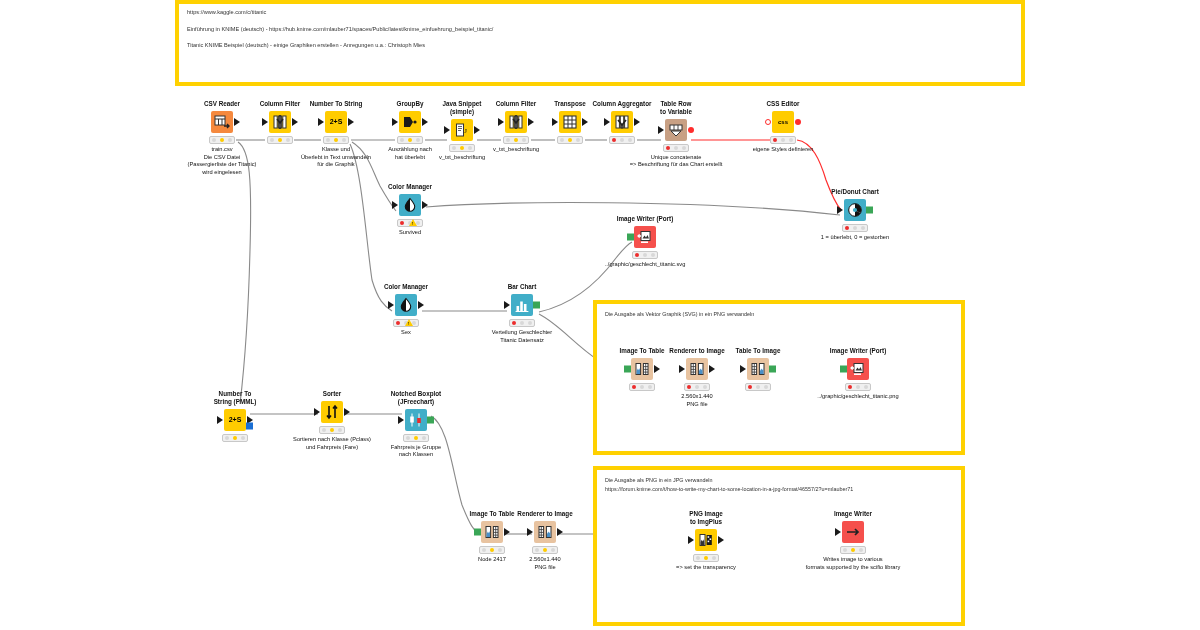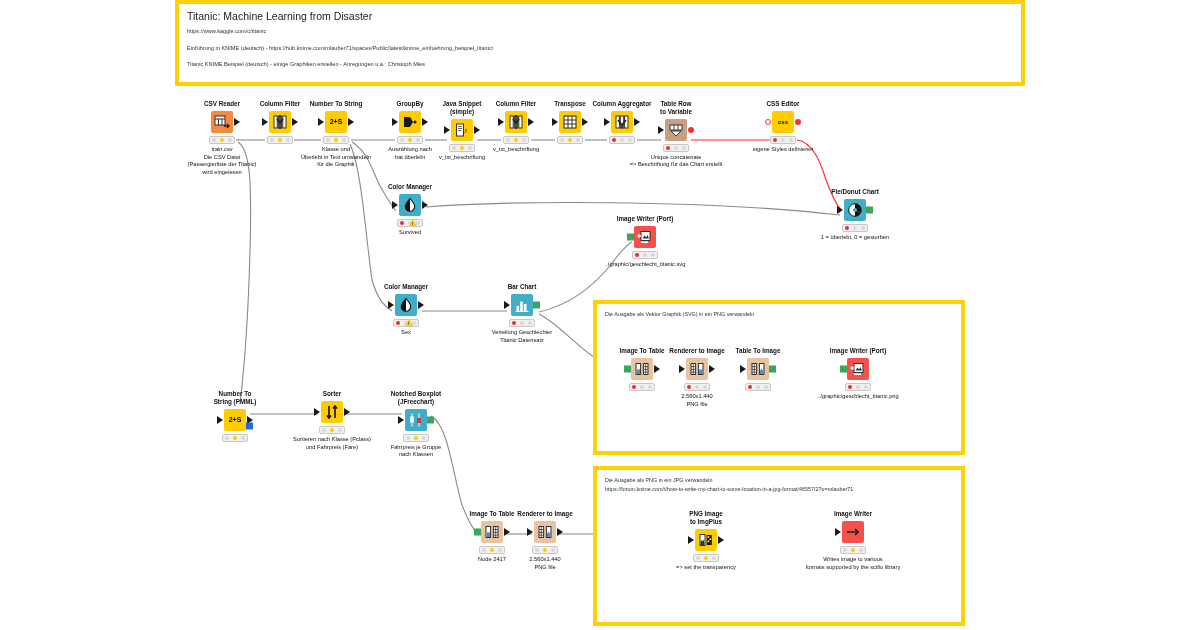--- a/index.html
+++ b/index.html
@@ -121,21 +121,20 @@
       <path d="M720,534 L840,534"></path>
     </g>
 
     <g fill="none" stroke="#ff2d2d" stroke-width="1.2">
       <path d="M691,140 L770,140"></path>
       <path d="M797,140 C812,142 820,160 826,180 C832,196 836,204 841,210"></path>
     </g>
   </svg>
 
   <div class="annot annot-main" style="left:175px;top:0px;width:850px;height:86px;">
-    <div class="a-title">Titanic: Machine Learning from Disaster</div>
     <div class="a-line" style="margin-top:-3px;">https://www.kaggle.com/c/titanic</div>
     <div class="a-line" style="margin-top:6px;">Einführung in KNIME (deutsch) - https://hub.knime.com/mlauber71/spaces/Public/latest/knime_einfuehrung_beispiel_titanic/</div>
     <div class="a-line" style="margin-top:6px;">Titanic KNIME Beispiel (deutsch) - einige Graphiken erstellen - Anregungen u.a.: Christoph Mies</div>
   </div>
 
   <div class="annot annot-small" style="left:593px;top:300px;width:372px;height:155px;">
     <div class="a-line">Die Ausgabe als Vektor Graphik (SVG) in ein PNG verwandeln</div>
   </div>
 
   <div class="annot annot-small" style="left:593px;top:466px;width:372px;height:160px;">

